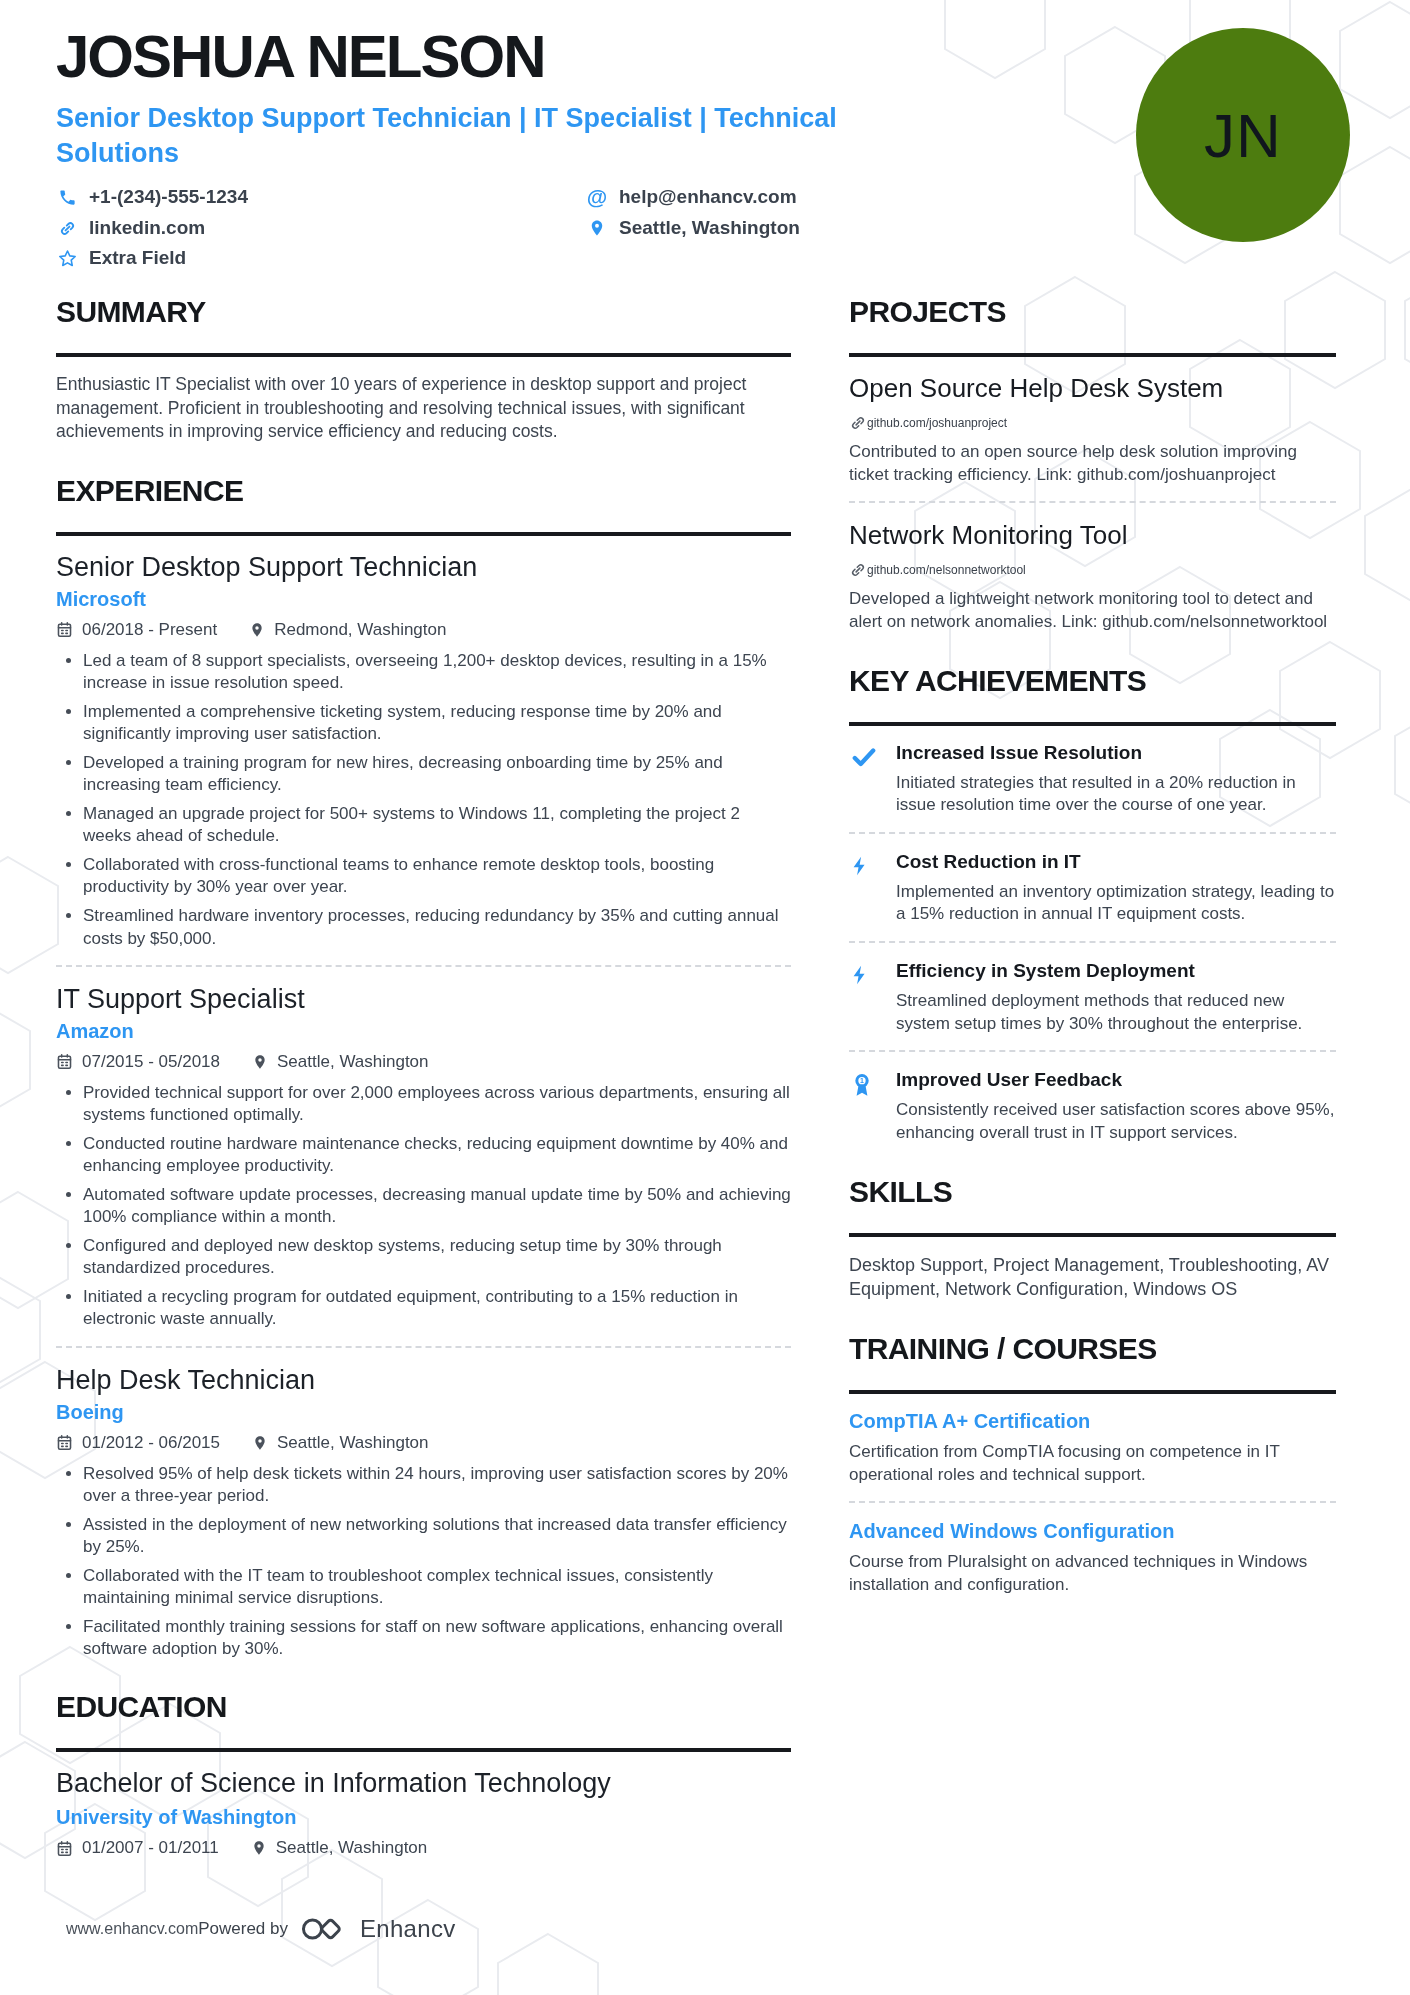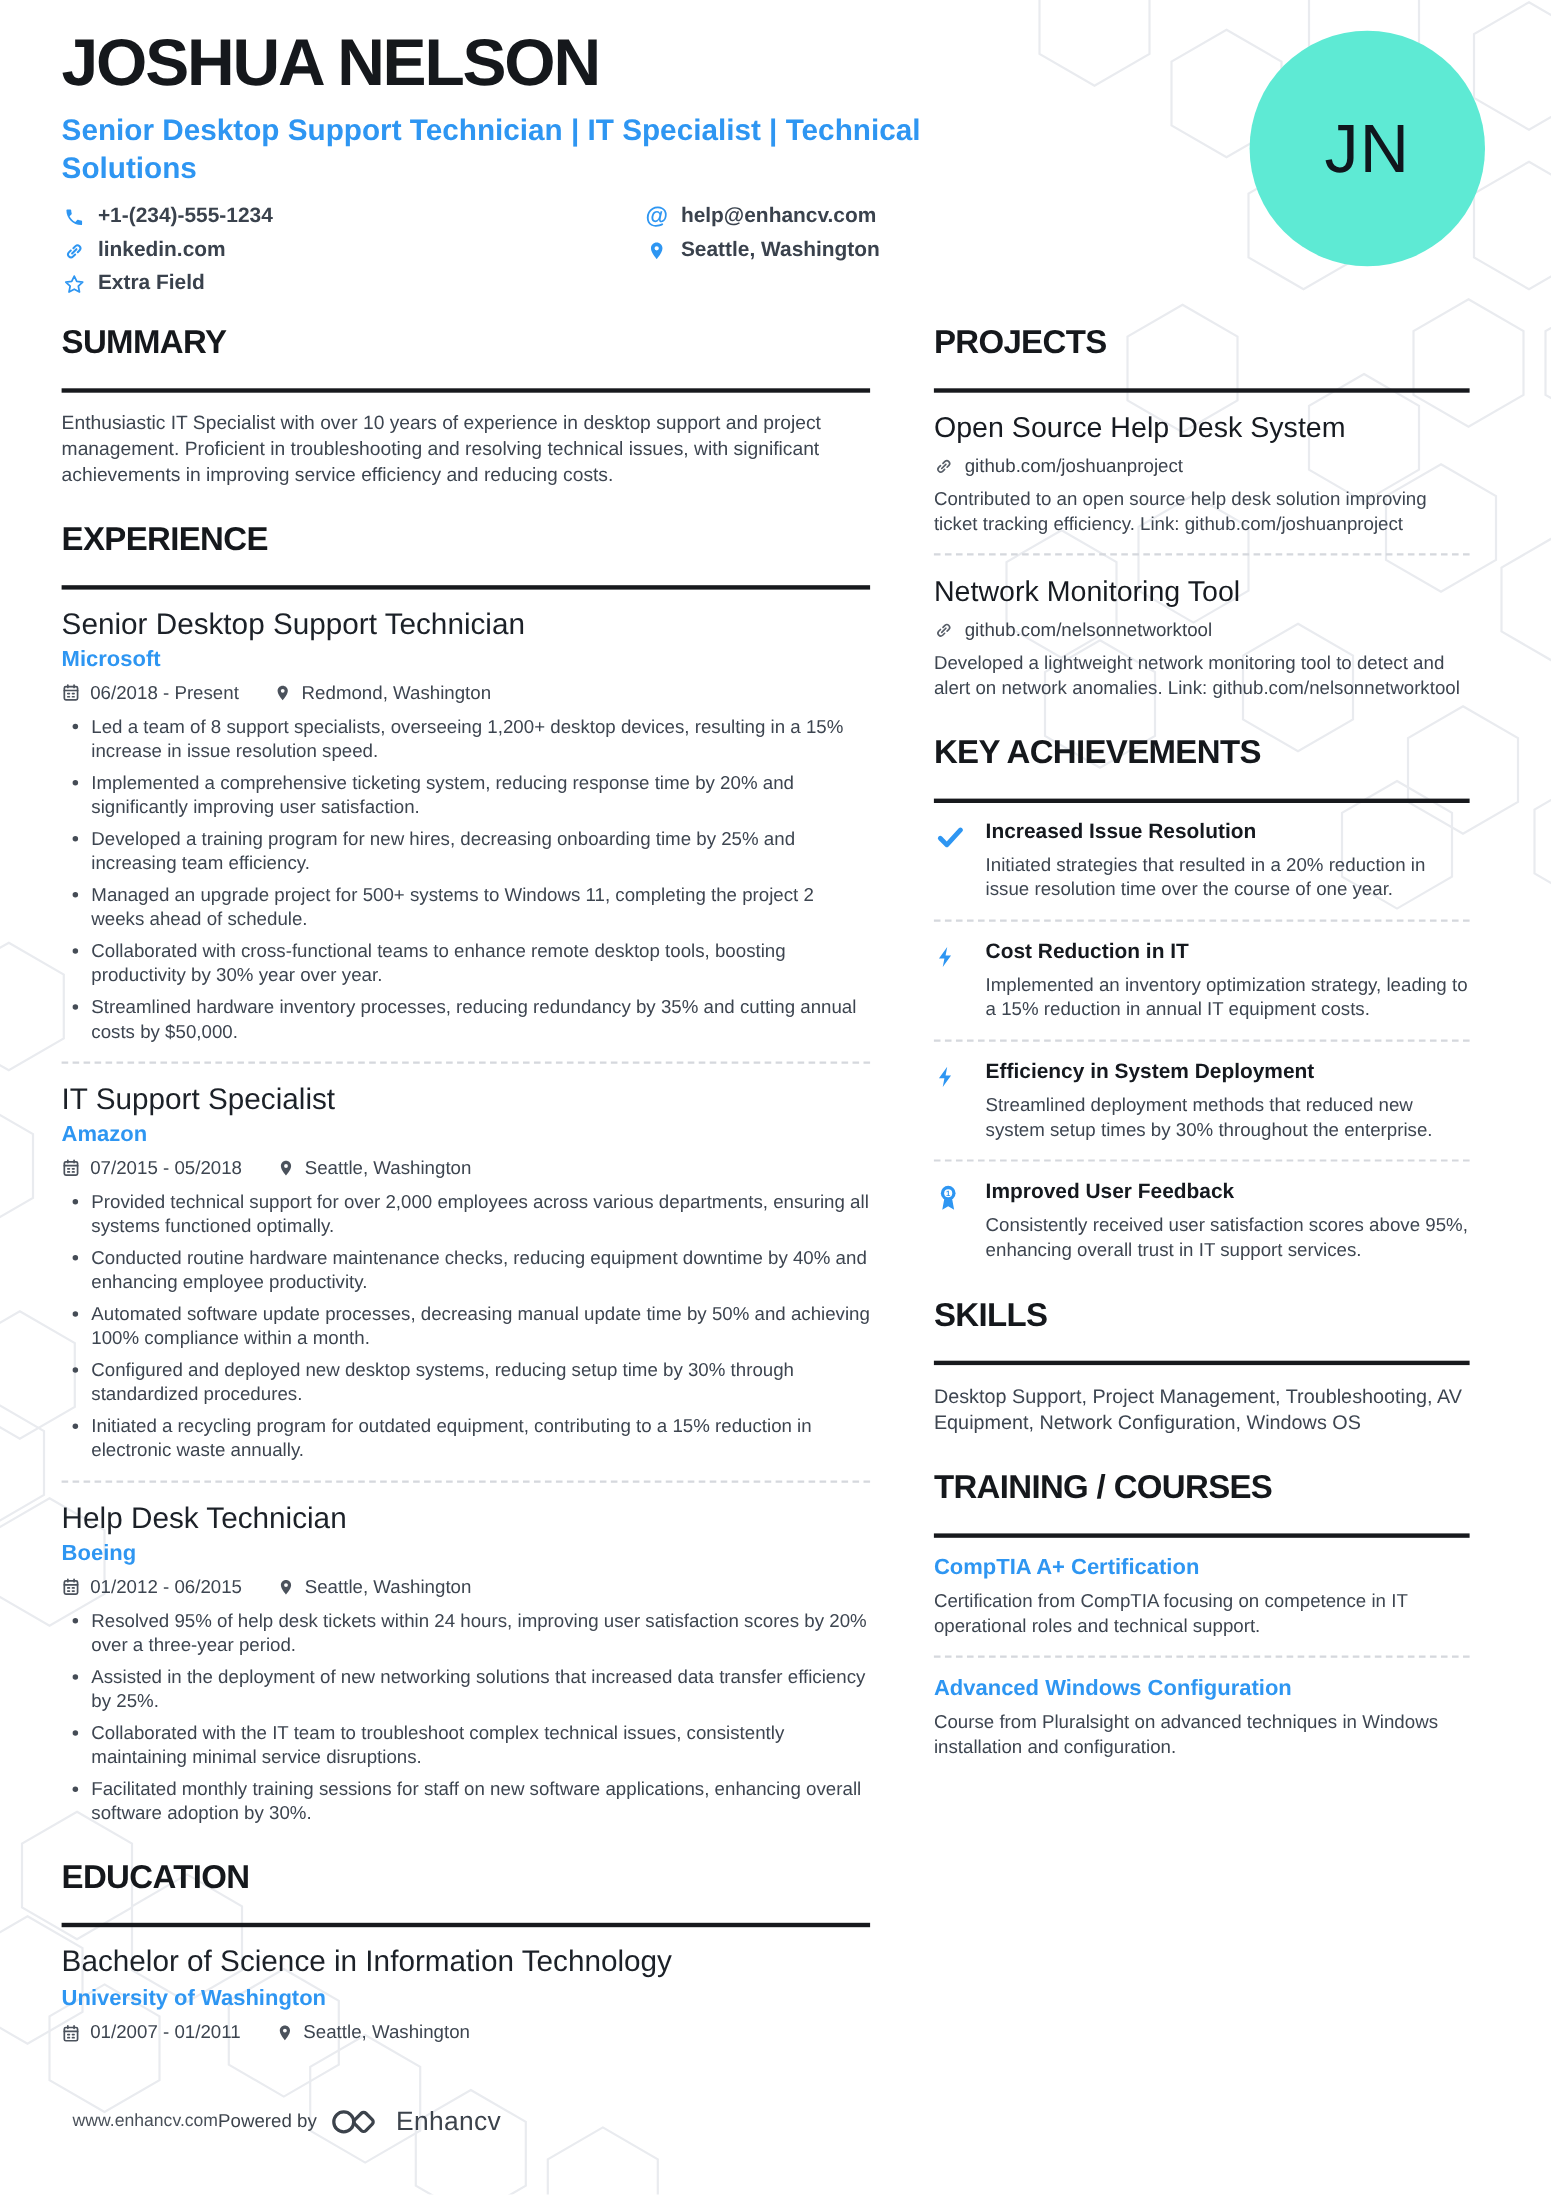--- a/index.html
+++ b/index.html
@@ -31,21 +31,21 @@
   }
   .contact-grid {
     display: grid; grid-template-columns: 530px auto; row-gap: 8px;
     font-size: 19px; font-weight: 700; color: #3a424d;
   }
   .contact-item { display: flex; align-items: center; gap: 11px; }
   .cicon { color: #2e96f2; width: 22px; display: inline-flex; justify-content: center; flex: none; }
   .at-glyph { font-size: 21px; font-weight: 700; }
   .avatar {
     width: 214px; height: 214px; border-radius: 50%;
-    background: #5eead4; flex: none; margin: 6px 0 0 20px;
+    background: #4d7c0f; flex: none; margin: 6px 0 0 20px;
     display: flex; align-items: center; justify-content: center;
   }
   .avatar span { font-size: 62px; color: #10161d; letter-spacing: 1px; }
 
   
   main.columns {
     display: grid; grid-template-columns: 735px 487px; column-gap: 58px;
     padding: 26px 74px 0 56px;
   }
   h2.sec-heading {
@@ -62,21 +62,21 @@
   .meta { display: flex; gap: 32px; align-items: center; font-size: 17px; color: #3d4550; margin: 0 0 10px; }
   .meta-item { display: flex; gap: 9px; align-items: center; }
   .micon { color: #4b525c; display: inline-flex; }
   ul.bullets { margin: 0; padding-left: 27px; font-size: 17px; line-height: 1.3; color: #3d4550; }
   ul.bullets li { margin-bottom: 7px; }
   ul.bullets li::marker { color: #454c56; }
   .dash-sep { border: none; border-top: 2px dashed #d5d8dd; margin: 15px 0 17px; }
 
   
   .proj-title { font-size: 26px; font-weight: 400; color: #171b21; margin: 0 0 10px; }
-  .proj-link { display: flex; gap: 10px; align-items: center; font-size: 17px; color: #3a414b; margin: 0 0 9px; text-align: right; }
+  .proj-link { display: flex; gap: 0; align-items: center; font-size: 12px; color: #3a414b; margin: 0 0 9px; text-align: right; }
   .proj-link .licon { color: #565d67; display: inline-flex; }
   .proj-desc { font-size: 17px; line-height: 1.33; color: #3d4550; margin: 0; }
 
   .ach { display: grid; grid-template-columns: 47px 1fr; }
   .aicon { color: #2e96f2; padding-top: 2px; }
   .ach-title { font-size: 19px; font-weight: 700; color: #15191f; margin: 0 0 8px; }
   .ach-desc { font-size: 17px; line-height: 1.33; color: #3d4550; margin: 0; }
 
   .skills-text { font-size: 18px; line-height: 1.38; color: #3d4550; margin: 0; }
 

